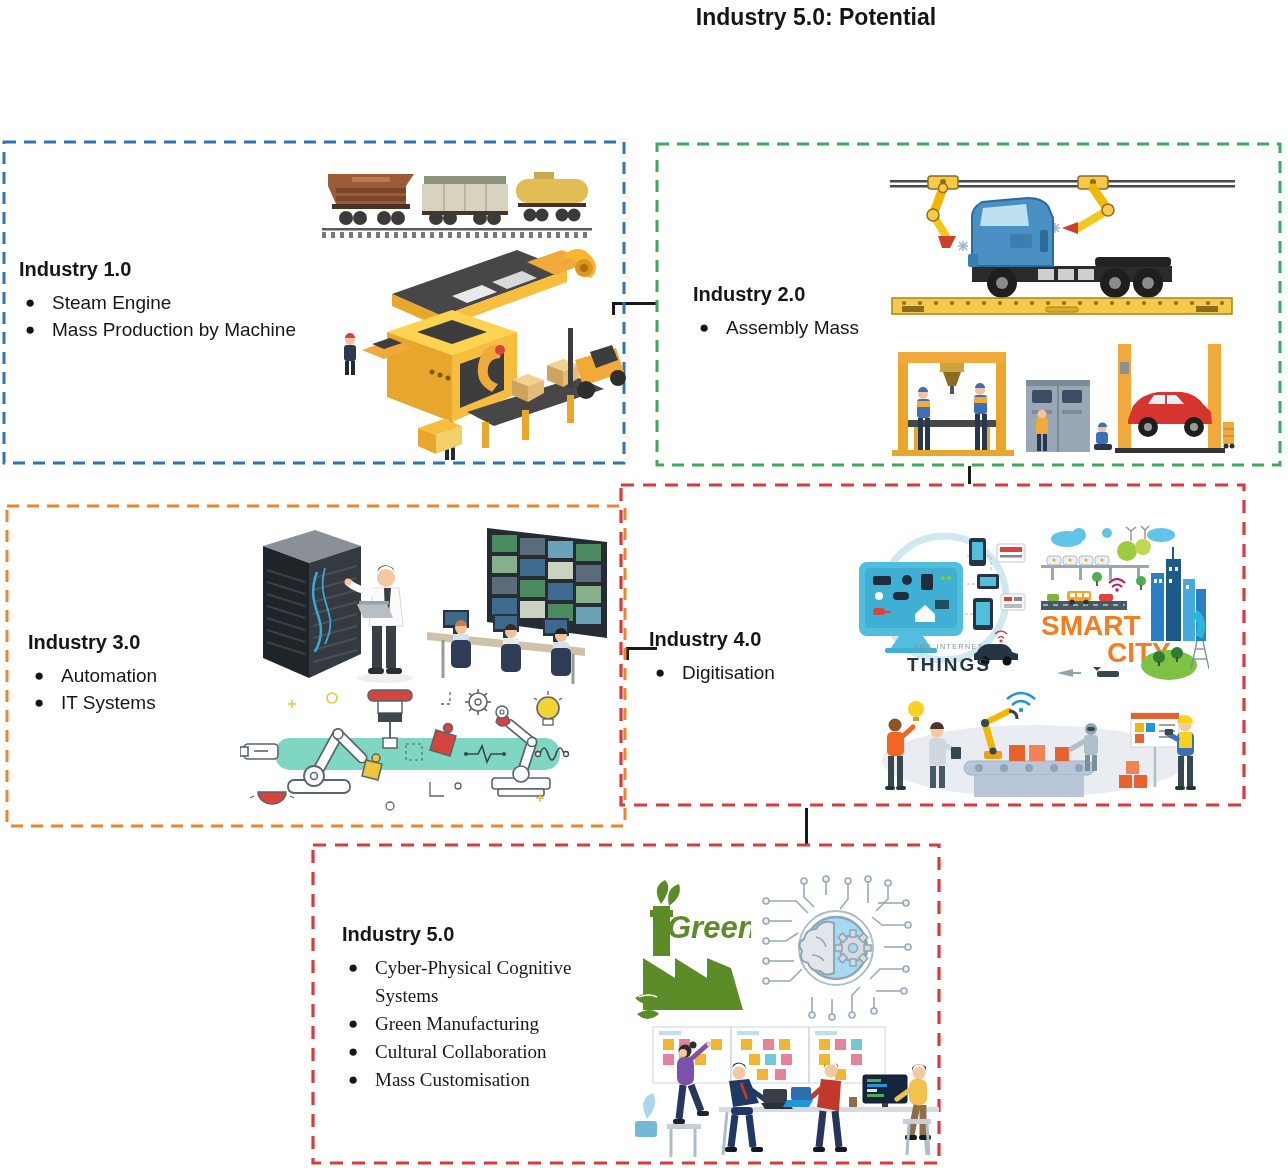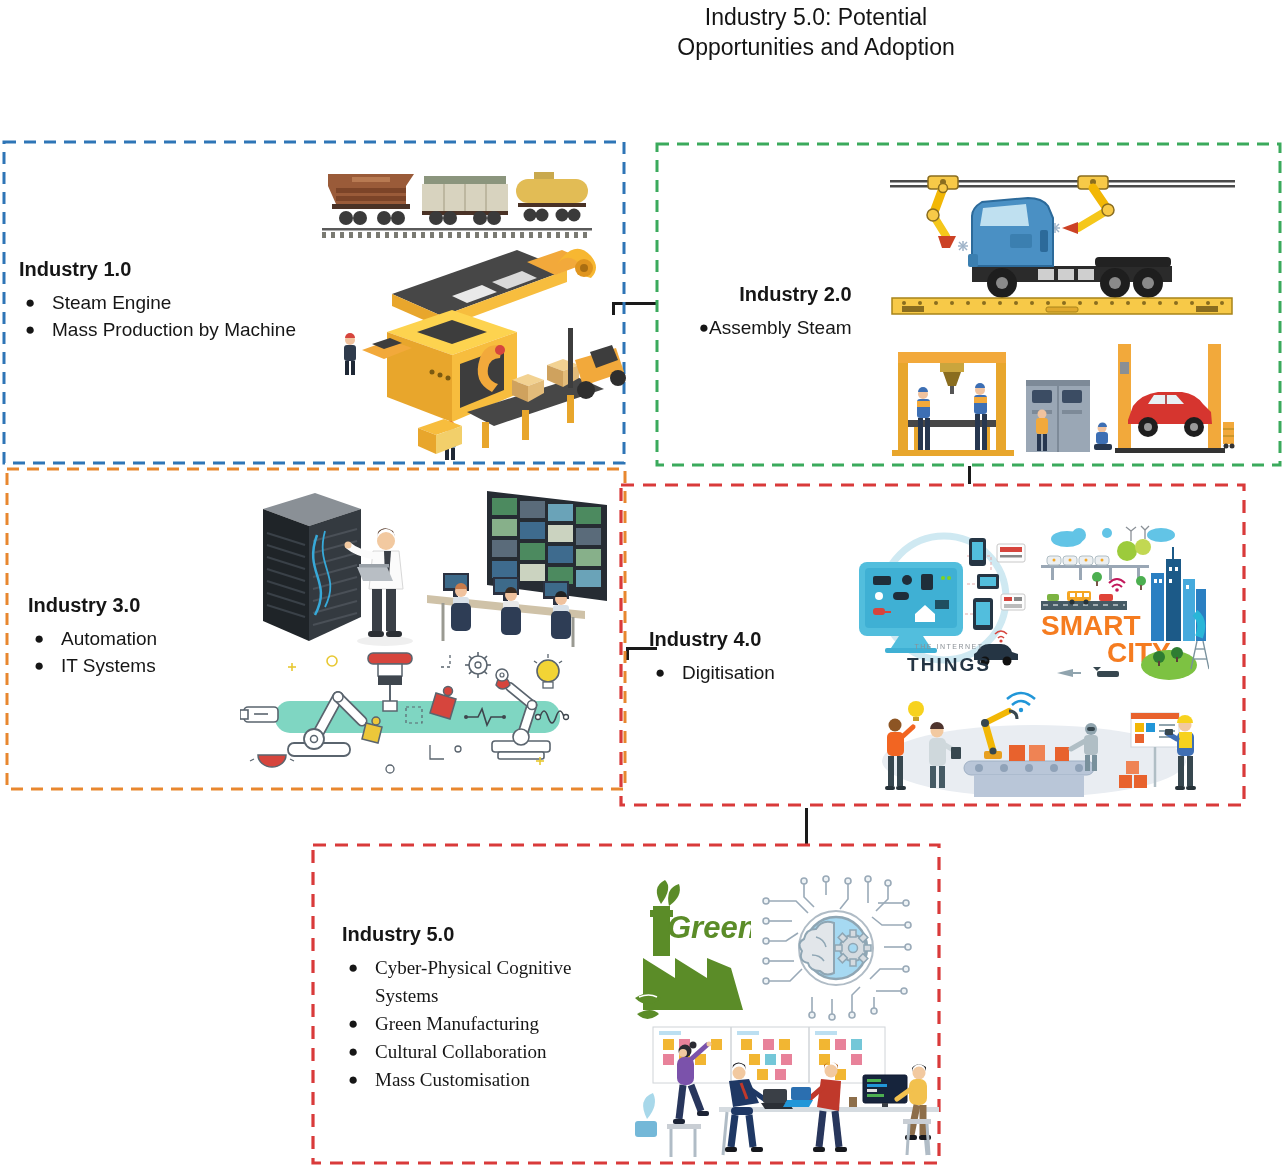--- a/index.html
+++ b/index.html
@@ -1,39 +1,38 @@
 <!DOCTYPE html>
 <html><head>
 <meta charset="utf-8">
 <style>
   html,body{margin:0;padding:0;background:#fff;font-family:"Liberation Sans",sans-serif;}
   .canvas{position:relative;width:1288px;height:1168px;background:#fff;overflow:hidden;}
   .title{position:absolute;left:576px;top:2px;width:480px;text-align:center;
-         font-size:23px;line-height:30px;color:#141414;font-weight:400;}
+         font-size:23px;line-height:30px;color:#141414;font-weight:700;}
   .box{position:absolute;}
   .border-svg{position:absolute;left:0;top:0;width:100%;height:100%;}
   .box-text{position:absolute;color:#161616;}
   .box-label{font-weight:bold;font-size:20px;margin-bottom:8px;}
   .bullet-row{display:flex;line-height:27px;font-size:19px;}
   .bullet-dot{width:33px;padding-left:6px;box-sizing:border-box;font-size:17px;}
   .bullet-text{flex:0 1 auto;}
   .box5 .bullet-row{line-height:28px;}
   .box5 .bullet-text{max-width:205px;font-family:Liberation Serif, serif;}
   .ill{position:absolute;}
   .connector{position:absolute;background:#1a1a1a;}
   svg text{font-family:"Liberation Sans",sans-serif;}
 </style>
 </head>
 <body>
 
 <div class="canvas">
 
   <div class="title">
     <div>Industry 5.0: Potential</div>
-    <div>Opportunities and Adoption</div>
   </div>
 
   <div class="connector" style="left:612px;top:302px;width:44px;height:2.5px;"></div>
   <div class="connector" style="left:612px;top:302px;width:2.5px;height:13px;"></div>
   <div class="connector" style="left:968px;top:466px;width:2.5px;height:18px;"></div>
   <div class="connector" style="left:626px;top:647px;width:31px;height:2.5px;"></div>
   <div class="connector" style="left:626px;top:647px;width:2.5px;height:13px;"></div>
   <div class="connector" style="left:805px;top:808px;width:3px;height:36px;"></div>
 
   <div class="box" style="left:2px;top:140px;width:624px;height:325px;">
@@ -133,25 +132,25 @@
       <polygon points="86,196 112,187 130,194 104,203" fill="#f7bd3e"></polygon>
       <polygon points="86,196 104,203 104,222 86,214" fill="#e8a62c"></polygon>
       <polygon points="104,203 130,194 130,212 104,222" fill="#f2cf6a"></polygon>
     </svg>
   </div>
 
   <div class="box" style="left:655px;top:142px;width:627px;height:325px;">
     <svg class="border-svg" viewBox="0 0 627 325" preserveAspectRatio="none">
       <rect class="brect" x="2" y="2" width="623" height="321" fill="none" stroke="#3BAA5C" stroke-width="3" stroke-dasharray="12 8"></rect>
     </svg>
-    <div class="box-text" style="left:21px;top:141px;text-align:right;">
+    <div class="box-text" style="left:38px;top:141px;">
       <div class="box-label">Industry 2.0</div>
       <div class="bullet-row">
         <span class="bullet-dot">●</span>
-        <span class="bullet-text">Assembly Steam</span>
+        <span class="bullet-text">Assembly Mass</span>
       </div>
     </div>
 
     <svg class="ill" style="left:235px;top:28px;" width="345" height="146" viewBox="0 0 345 146">
       <rect x="0" y="10" width="345" height="2.5" fill="#4a4a4a"></rect>
       <rect x="0" y="15" width="345" height="2.5" fill="#4a4a4a"></rect>
       <rect x="38" y="6" width="30" height="13" rx="3" fill="#f7c948" stroke="#8a6d1f" stroke-width="1.5"></rect>
       <circle cx="53" cy="12" r="3" fill="#8a6d1f"></circle>
       <line x1="53" y1="18" x2="43" y2="45" stroke="#f2b705" stroke-width="9" stroke-linecap="round"></line>
       <line x1="43" y1="45" x2="56" y2="66" stroke="#f5c71a" stroke-width="8" stroke-linecap="round"></line>
@@ -279,21 +278,21 @@
       <circle cx="304" cy="95" r="10" fill="#1e1e1e"></circle>
         <circle cx="304" cy="95" r="4" fill="#999"></circle>
       <rect x="333" y="90" width="11" height="22" fill="#f2a93b"></rect>
       <line x1="333" y1="97" x2="344" y2="97" stroke="#a8841a"></line>
         <line x1="333" y1="104" x2="344" y2="104" stroke="#a8841a"></line>
       <circle cx="336" cy="114" r="2.5" fill="#333"></circle>
         <circle cx="342" cy="114" r="2.5" fill="#333"></circle>
     </svg>
   </div>
 
-  <div class="box" style="left:5px;top:467px;width:622px;height:324px;">
+  <div class="box" style="left:5px;top:504px;width:622px;height:324px;">
     <svg class="border-svg" viewBox="0 0 622 324" preserveAspectRatio="none">
       <rect class="brect" x="2" y="2" width="618" height="320" fill="none" stroke="#E8872F" stroke-width="3" stroke-dasharray="12 8"></rect>
     </svg>
     <div class="box-text" style="left:23px;top:127px;">
       <div class="box-label">Industry 3.0</div>
       <div class="bullet-row">
         <span class="bullet-dot">●</span>
         <span class="bullet-text">Automation</span>
       </div>
       <div class="bullet-row">

